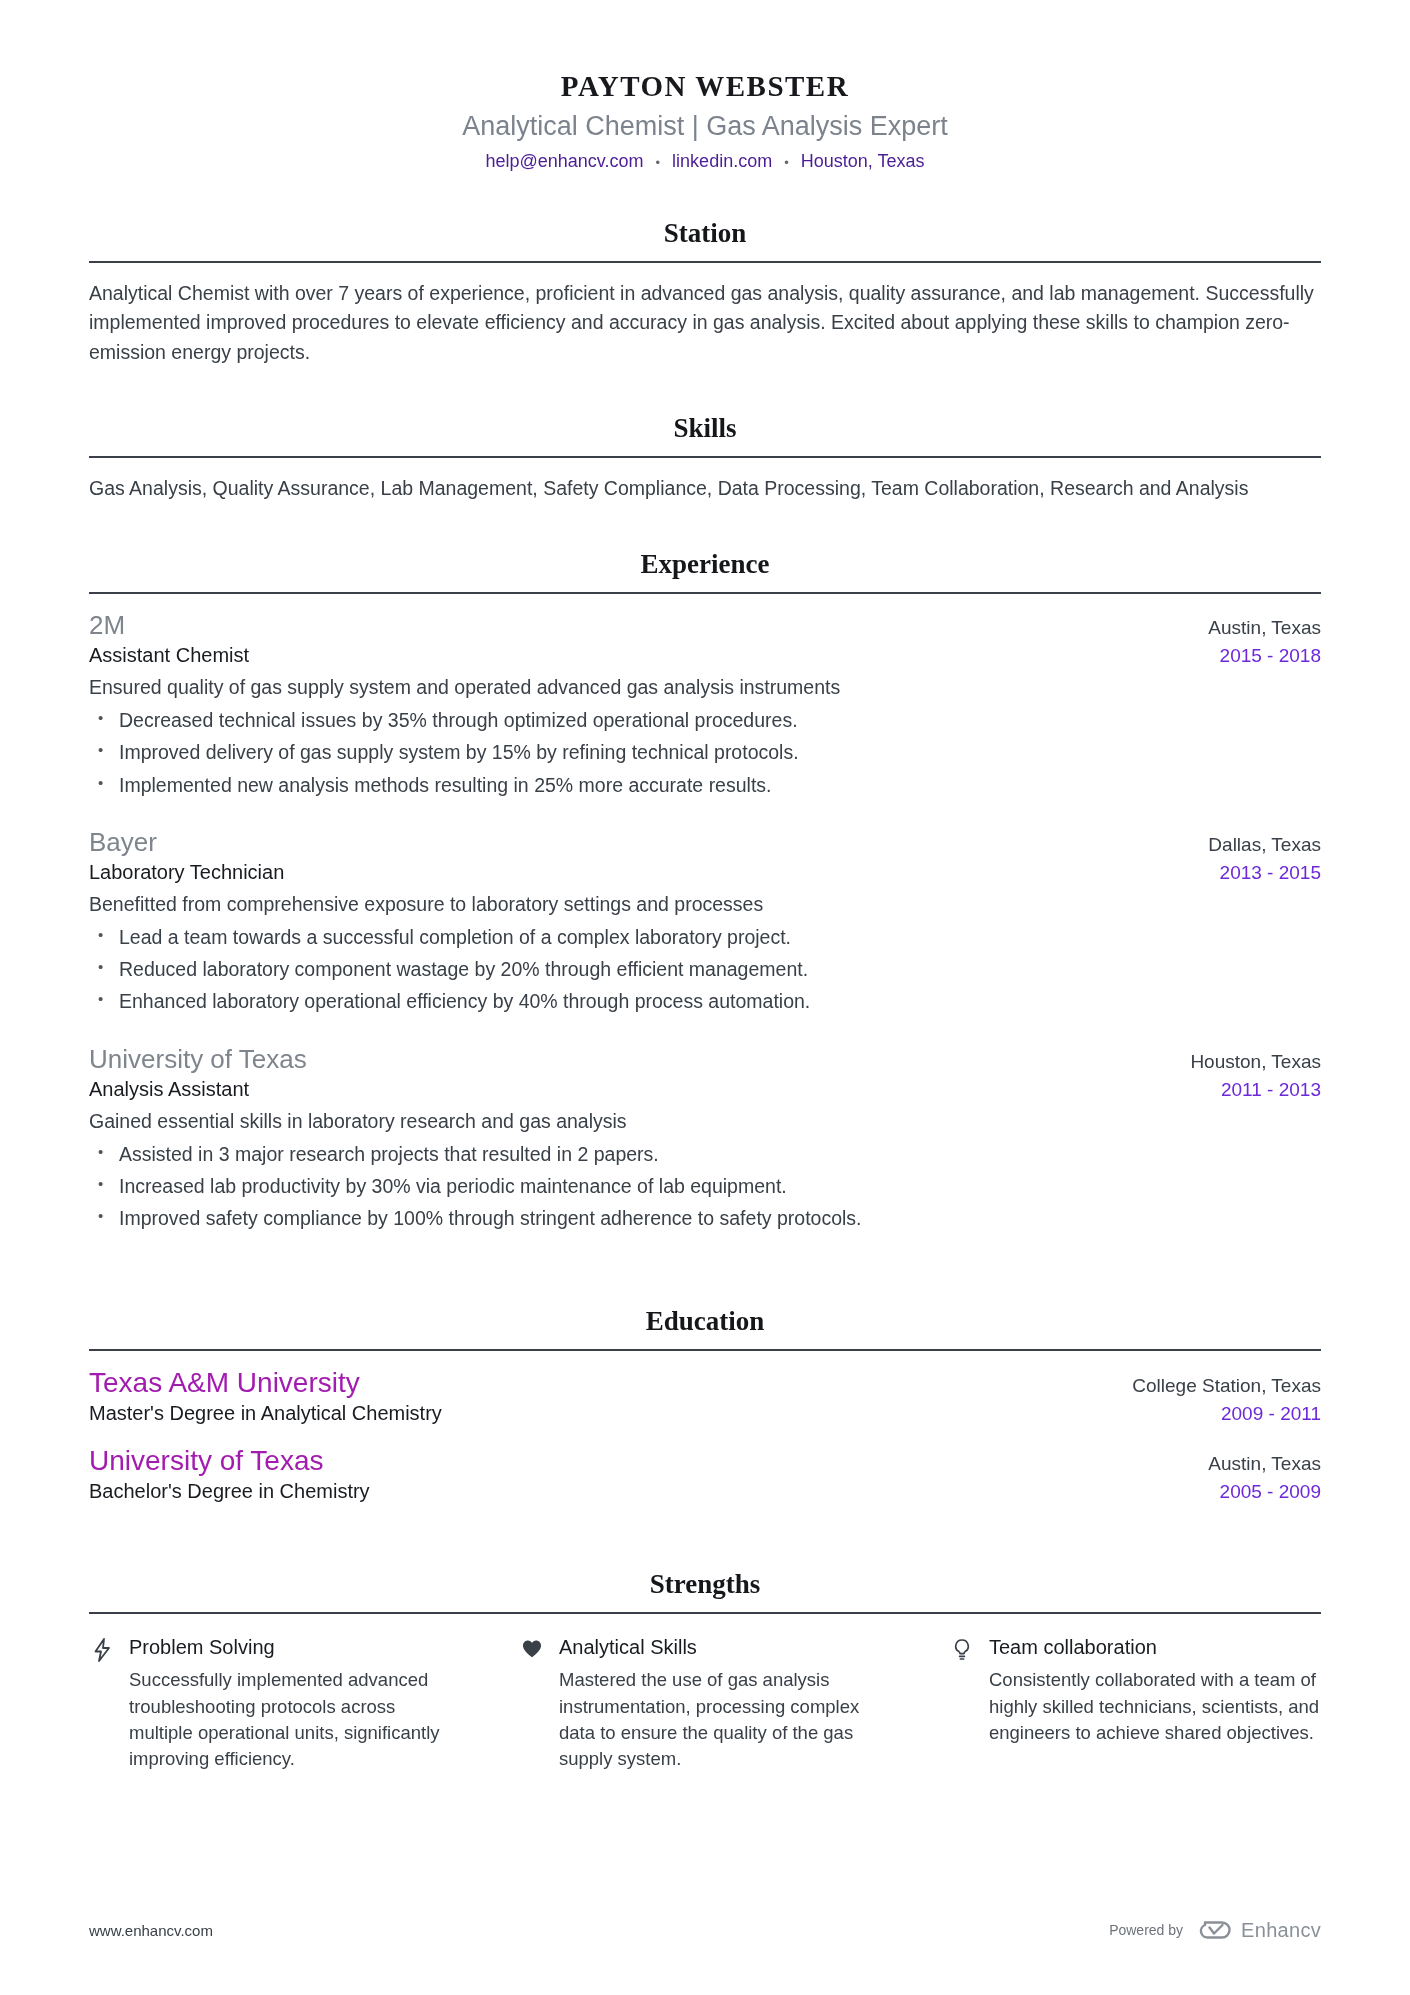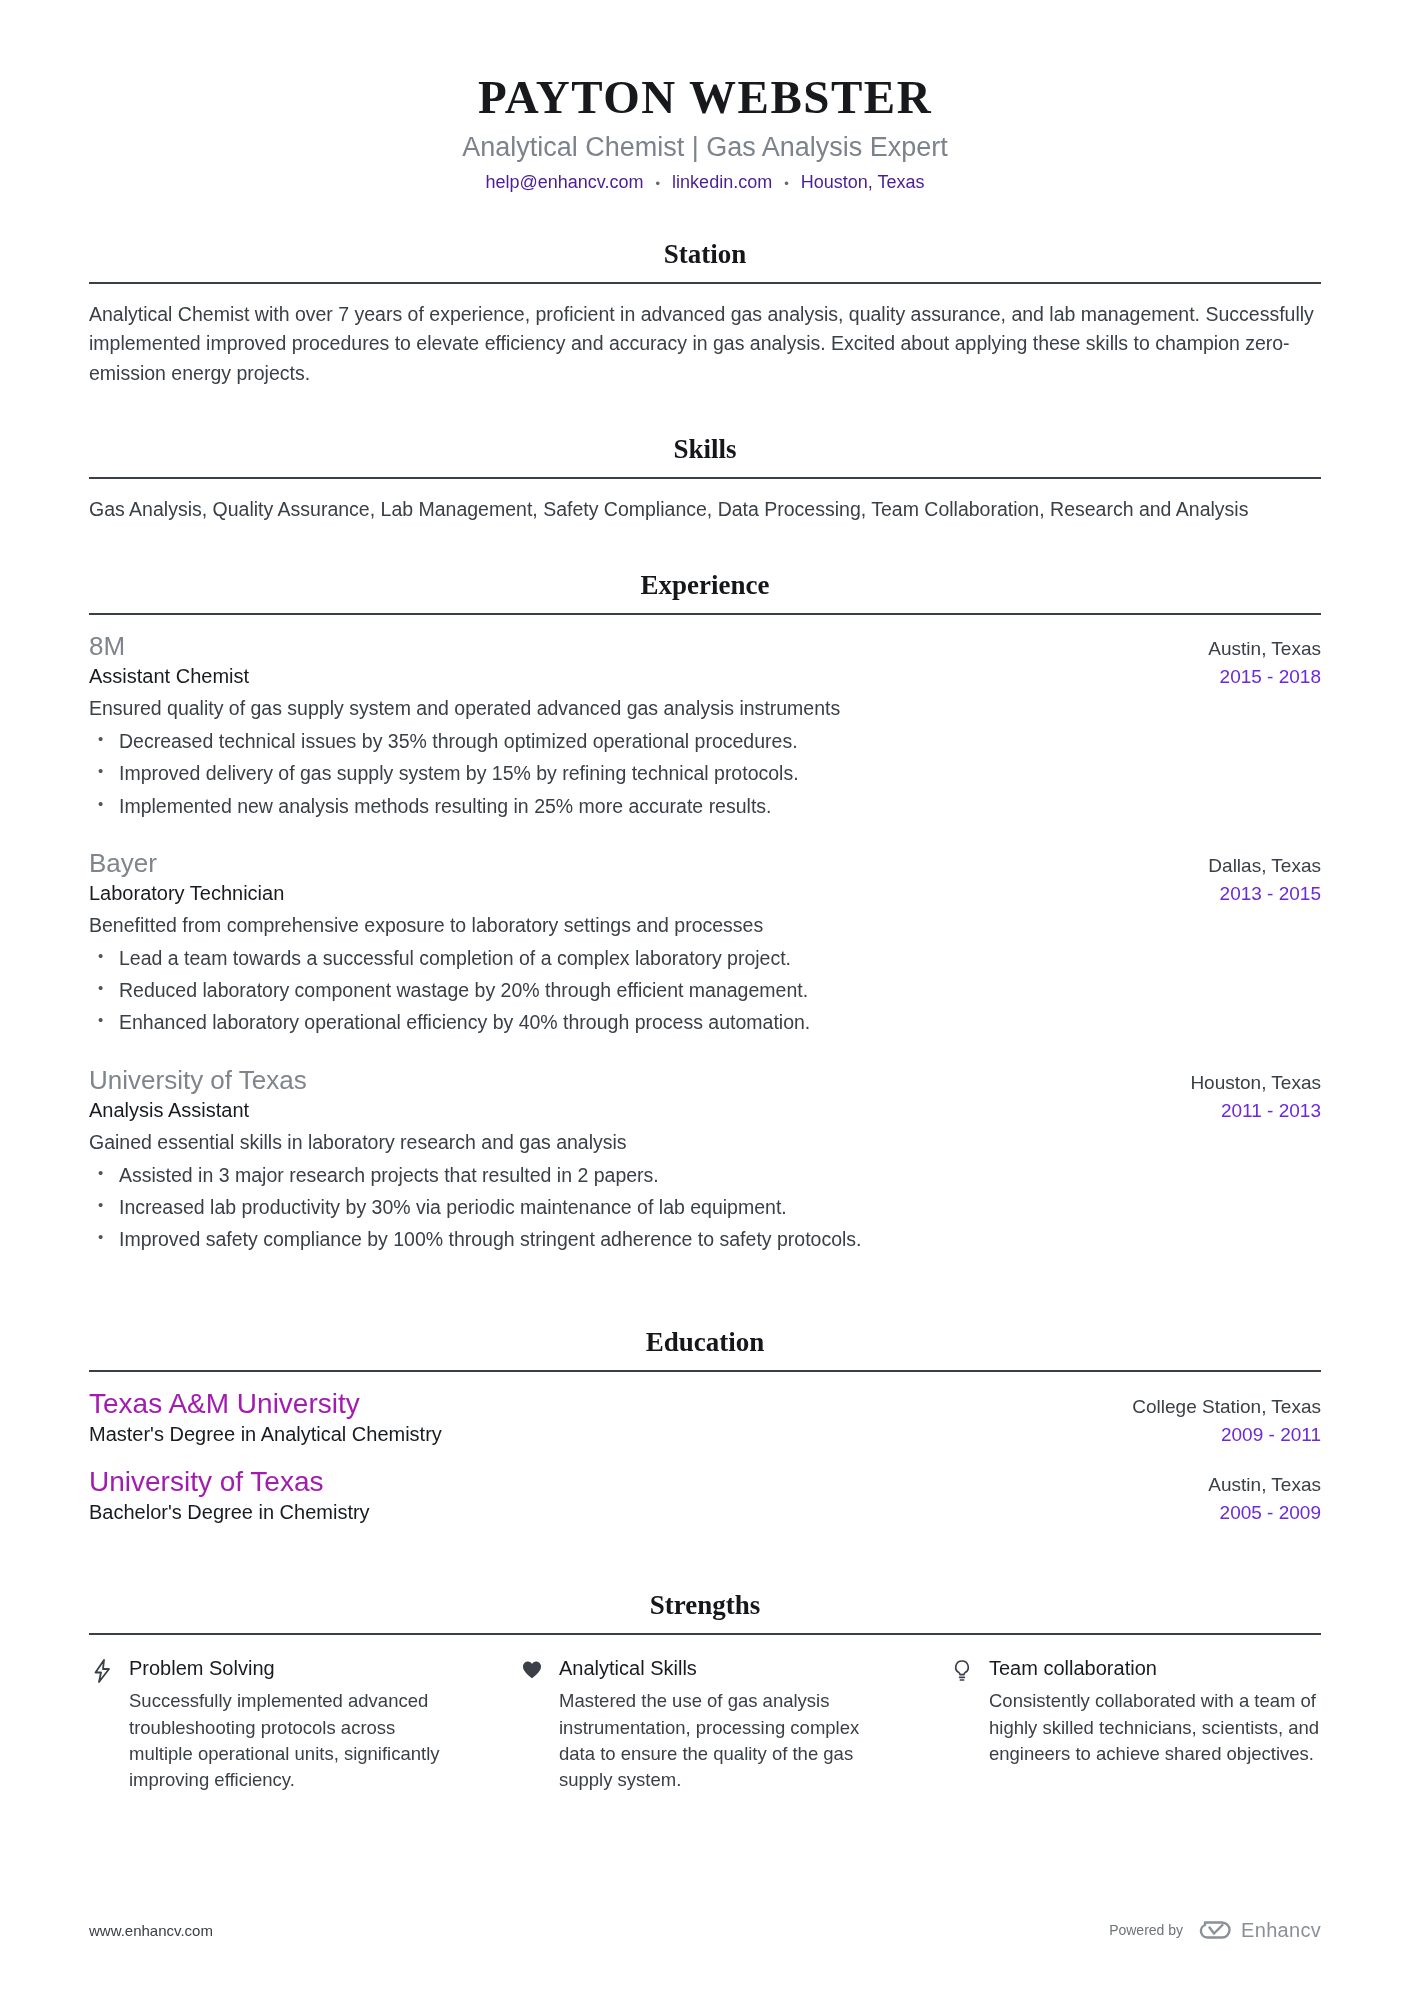--- a/index.html
+++ b/index.html
@@ -11,21 +11,21 @@
   }
   .page{
     width:1232px;margin:0 auto;min-height:1995px;
     box-sizing:border-box;padding:70px 0 52px 0;
     display:flex;flex-direction:column;
   }
   
   .header{text-align:center;}
   .name{
     font-family:"Liberation Serif",serif;font-weight:700;
-    font-size:47px;letter-spacing:1.5px;color:#17191d;margin:0;
+    font-size:29px;letter-spacing:1.5px;color:#17191d;margin:0;
   }
   .job-title{font-size:27px;color:#7c838c;margin-top:8px;}
   .contact-row{
     margin-top:9px;font-size:18px;color:#4c1d95;
     display:flex;justify-content:center;
   }
   .contact-item + .contact-item::before{
     content:"•";color:#62686f;font-size:13px;margin:0 12px;vertical-align:middle;
   }
   
@@ -101,21 +101,21 @@
     <hr class="rule">
     <div class="para">Gas Analysis, Quality Assurance, Lab Management, Safety Compliance, Data Processing, Team Collaboration, Research and Analysis</div>
   </div>
 
   <div>
     <div class="section-heading">Experience</div>
     <hr class="rule">
 
     <div class="entry">
       <div class="entry-row">
-        <span class="company">8M</span>
+        <span class="company">2M</span>
         <span class="loc">Austin, Texas</span>
       </div>
       <div class="entry-row">
         <span class="role">Assistant Chemist</span>
         <span class="dates">2015 - 2018</span>
       </div>
       <div class="entry-summary">Ensured quality of gas supply system and operated advanced gas analysis instruments</div>
       <div class="bullets">
         <div class="bullet">Decreased technical issues by 35% through optimized operational procedures.</div>
         <div class="bullet">Improved delivery of gas supply system by 15% by refining technical protocols.</div>

